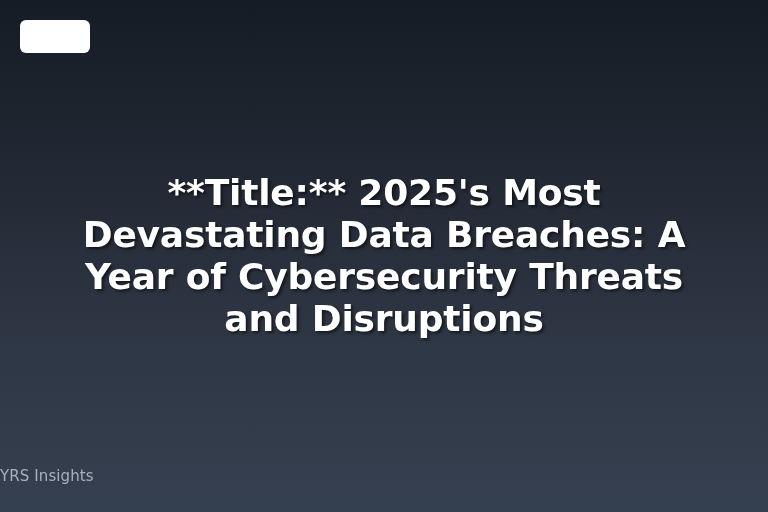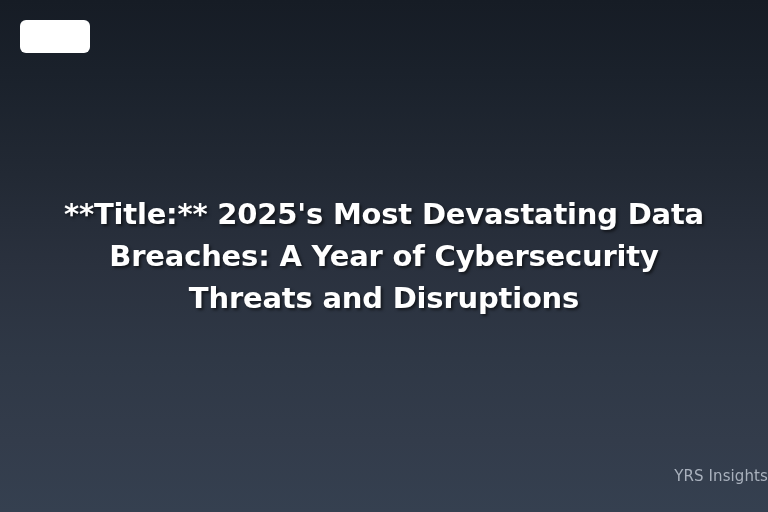--- a/index.html
+++ b/index.html
@@ -57,34 +57,34 @@
   }
 
   .slide-title {
     margin: 0;
     width: 100%;
     max-width: 640px;
     text-align: center;
     color: #ffffff;
     font-family: "DejaVu Sans", sans-serif;
     font-weight: bold;
-    font-size: 29px;
+    font-size: 36px;
     line-height: 42px;
     letter-spacing: -0.2px;
     text-shadow: 2px 2px 3px rgba(0, 0, 0, 0.55);
     white-space: pre-line;
   }
 
   
   .footer {
     position: absolute;
     left: 0;
-    right: 0;
+    right: 16px;
     top: 466px;
-    text-align: right;
+    text-align: left;
   }
 
   .footer-text {
     display: inline-block;
     color: #a9b1bd;
     font-family: "DejaVu Sans", sans-serif;
     font-weight: normal;
     font-size: 15px;
     line-height: 20px;
     letter-spacing: 0.1px;

